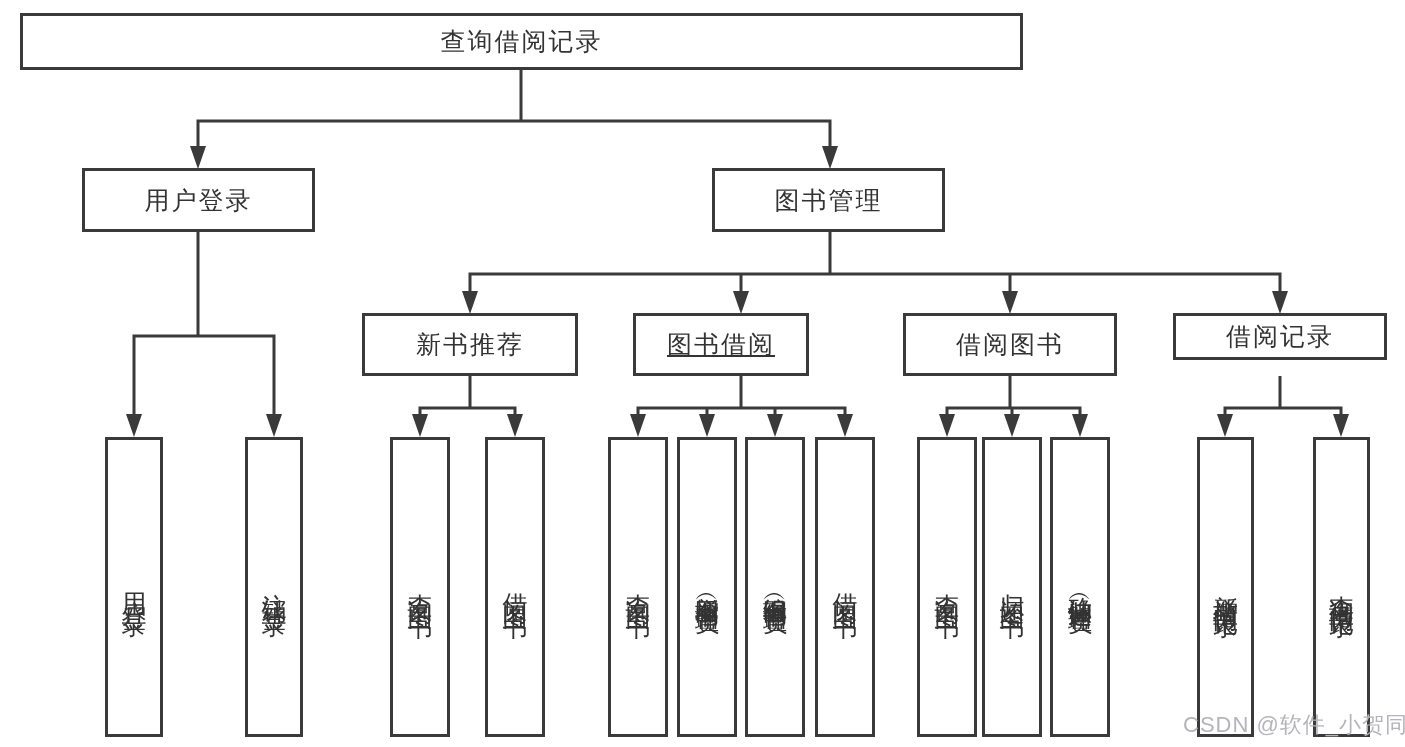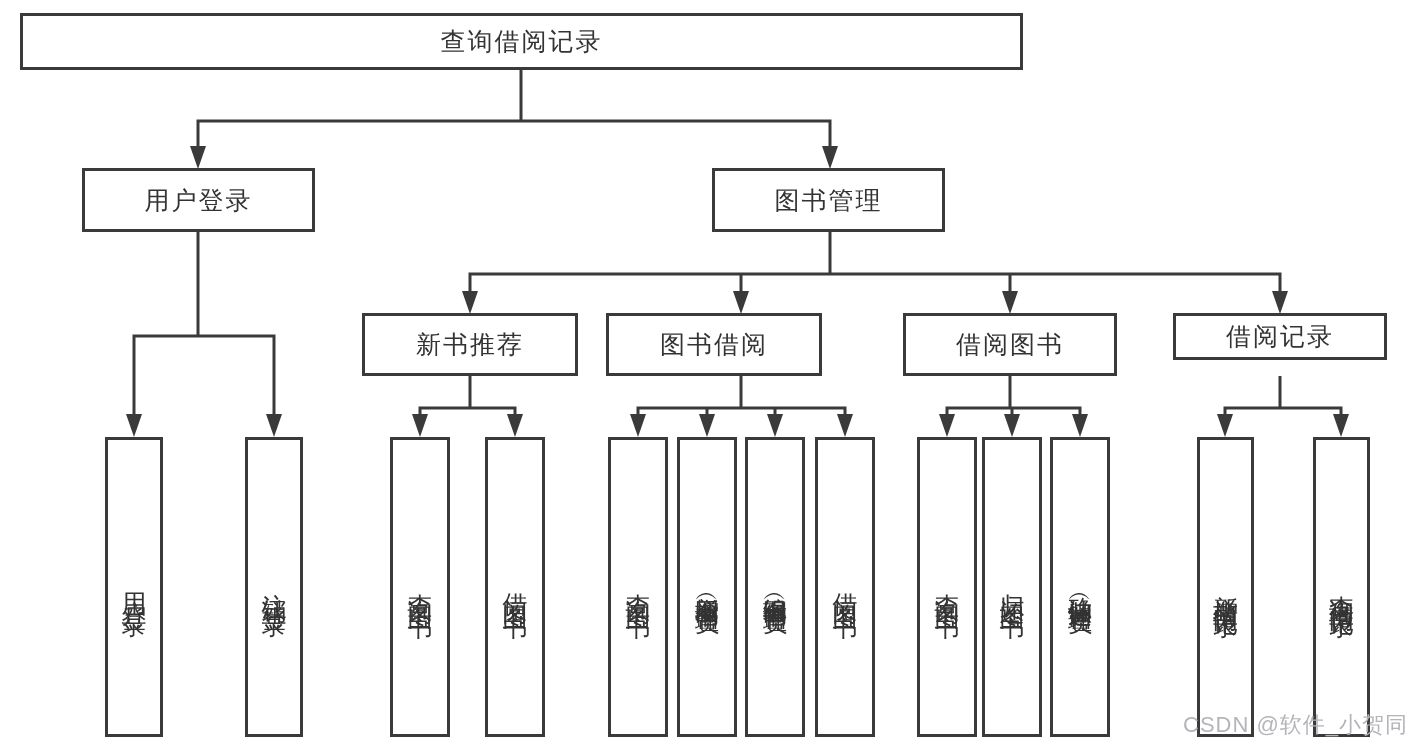--- a/index.html
+++ b/index.html
@@ -15,21 +15,21 @@
   }
   .node.h span{letter-spacing:2px;}
   .node.v span{writing-mode:vertical-rl;text-orientation:mixed;letter-spacing:7px;line-height:1;}
   .node.v.mid span{letter-spacing:4px;}
   .node.v.dense span{letter-spacing:2px;font-size:24px;}
   
   .n-root{left:20px;top:13px;width:1003px;height:57px;}
   .n-user-login{left:82px;top:168px;width:233px;height:64px;}
   .n-book-mgmt{left:712px;top:168px;width:233px;height:64px;}
   .n-rec{left:362px;top:313px;width:216px;height:63px;}
-  .n-borrow{left:606px;top:313px;width:216px;height:63px;}
+  .n-borrow{left:633px;top:313px;width:176px;height:63px;text-decoration:underline;}
   .n-current{left:903px;top:313px;width:214px;height:63px;}
   .n-records{left:1173px;top:313px;width:214px;height:47px;}
   .leaf{top:437px;height:300px;}
   .n-l-user-login{left:105px;width:58px;}
   .n-l-logout{left:245px;width:58px;}
   .n-rec-query{left:390px;width:60px;}
   .n-rec-borrow{left:485px;width:60px;}
   .n-bb-query{left:608px;width:60px;}
   .n-bb-add{left:677px;width:60px;}
   .n-bb-edit{left:745px;width:60px;}

